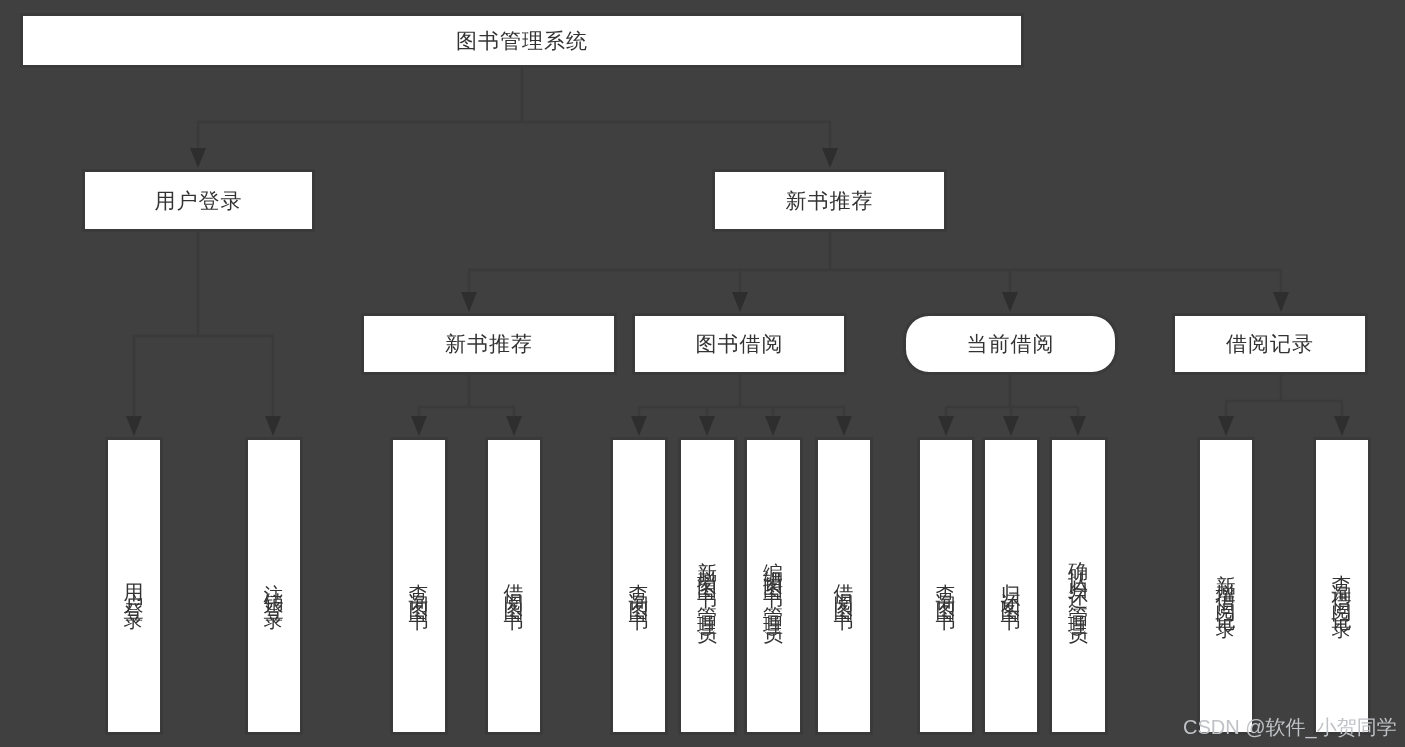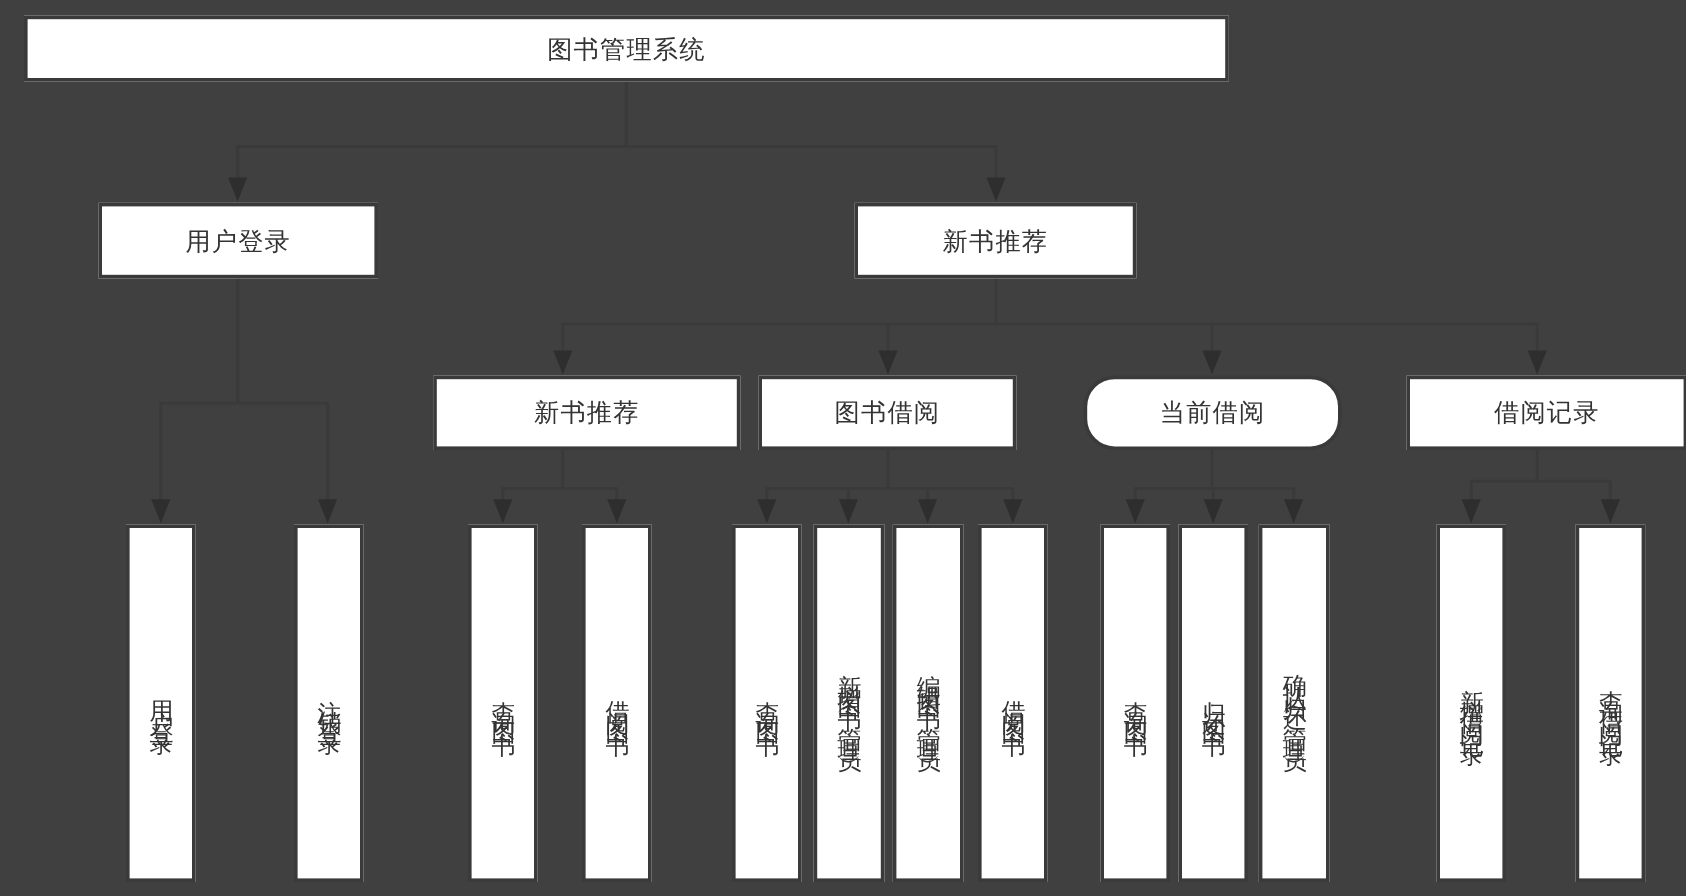--- a/index.html
+++ b/index.html
@@ -141,21 +141,21 @@
 
   <div class="node" style="left:361px; top:313px; width:256px; height:62px;">
     <span class="hlabel">新书推荐</span>
   </div>
   <div class="node" style="left:632px; top:313px; width:215px; height:62px;">
     <span class="hlabel">图书借阅</span>
   </div>
   <div class="node" style="left:903px; top:313px; width:215px; height:62px;border-radius:26px;">
     <span class="hlabel">当前借阅</span>
   </div>
-  <div class="node" style="left:1172px; top:313px; width:234px; height:62px;">
+  <div class="node" style="left:1172px; top:313px; width:196px; height:62px;">
     <span class="hlabel">借阅记录</span>
   </div>
 
   <div class="node" style="left:105px; top:437px; width:58px; height:298px;">
     <span class="vlabel">用户登录</span>
   </div>
   <div class="node" style="left:245px; top:437px; width:58px; height:298px;">
     <span class="vlabel">注销登录</span>
   </div>
 
@@ -189,14 +189,15 @@
     <span class="vlabel">确认归还（管理员）</span>
   </div>
 
   <div class="node" style="left:1197px; top:437px; width:58px; height:298px;">
     <span class="vlabel">新增借阅记录</span>
   </div>
   <div class="node" style="left:1313px; top:437px; width:58px; height:298px;">
     <span class="vlabel">查询借阅记录</span>
   </div>
 
+  <div class="watermark">CSDN @软件_小贺同学</div>
 
 </div>
 
 </body></html>

